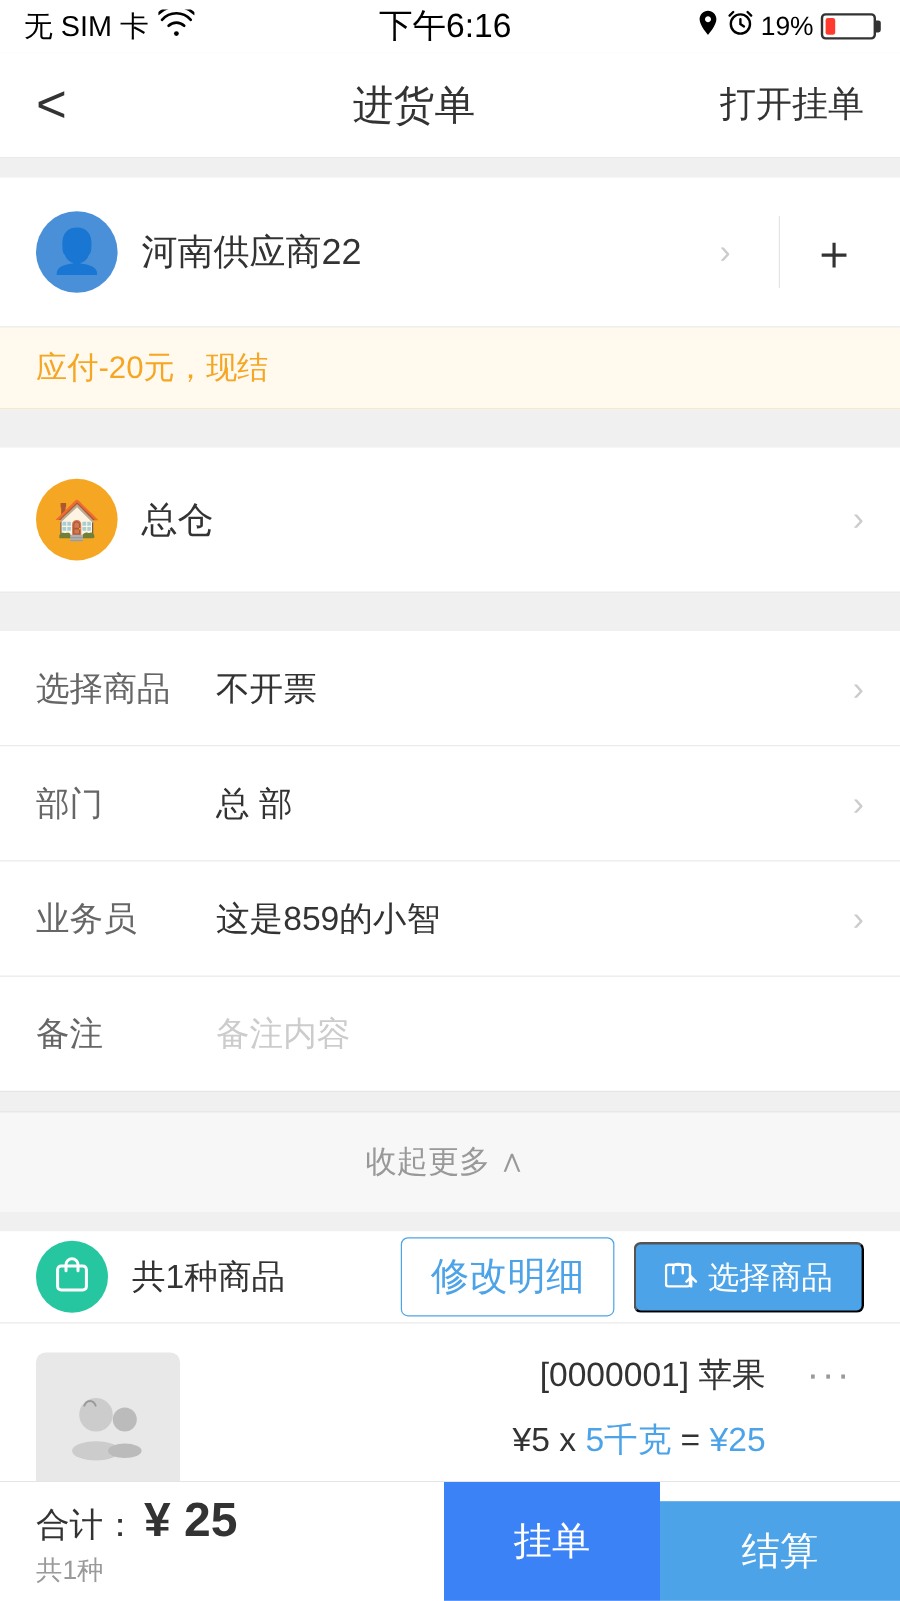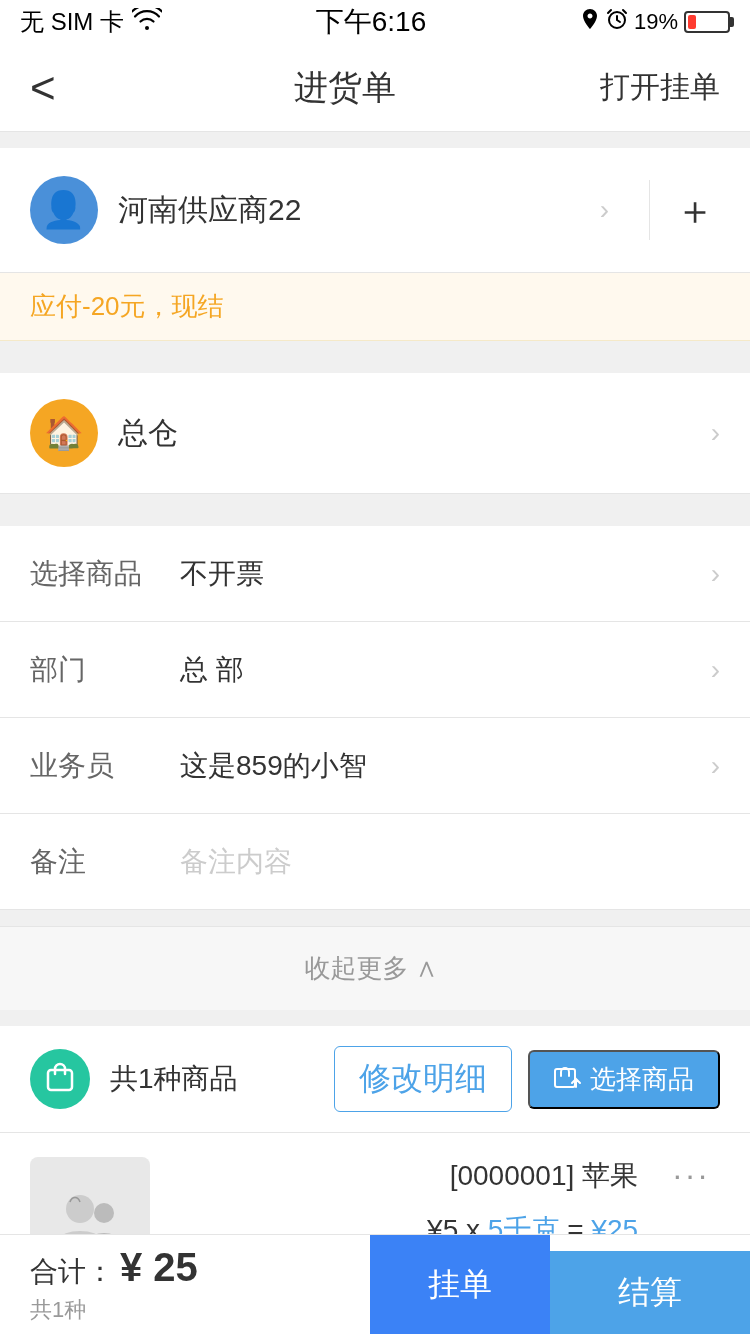--- a/index.html
+++ b/index.html
@@ -171,21 +171,21 @@
     .collapse-text {
       font-size: 26px; color: #999; margin-right: 8px;
     }
 
     
     .goods-section {
       background: #fff;
       margin-top: 16px;
     }
     .goods-header {
-      display: flex; align-items: center; padding: 20px 30px;
+      display: flex; align-items: center; padding: 5px 30px;
       border-bottom: 1px solid #e5e5e5;
     }
     .goods-icon-wrap {
       width: 60px; height: 60px; border-radius: 30px;
       background: #26c6a0;
       display: flex; align-items: center; justify-content: center;
       font-size: 28px; color: #fff; margin-right: 20px; flex-shrink: 0;
     }
     .goods-count {
       flex: 1; font-size: 28px; color: #333;

